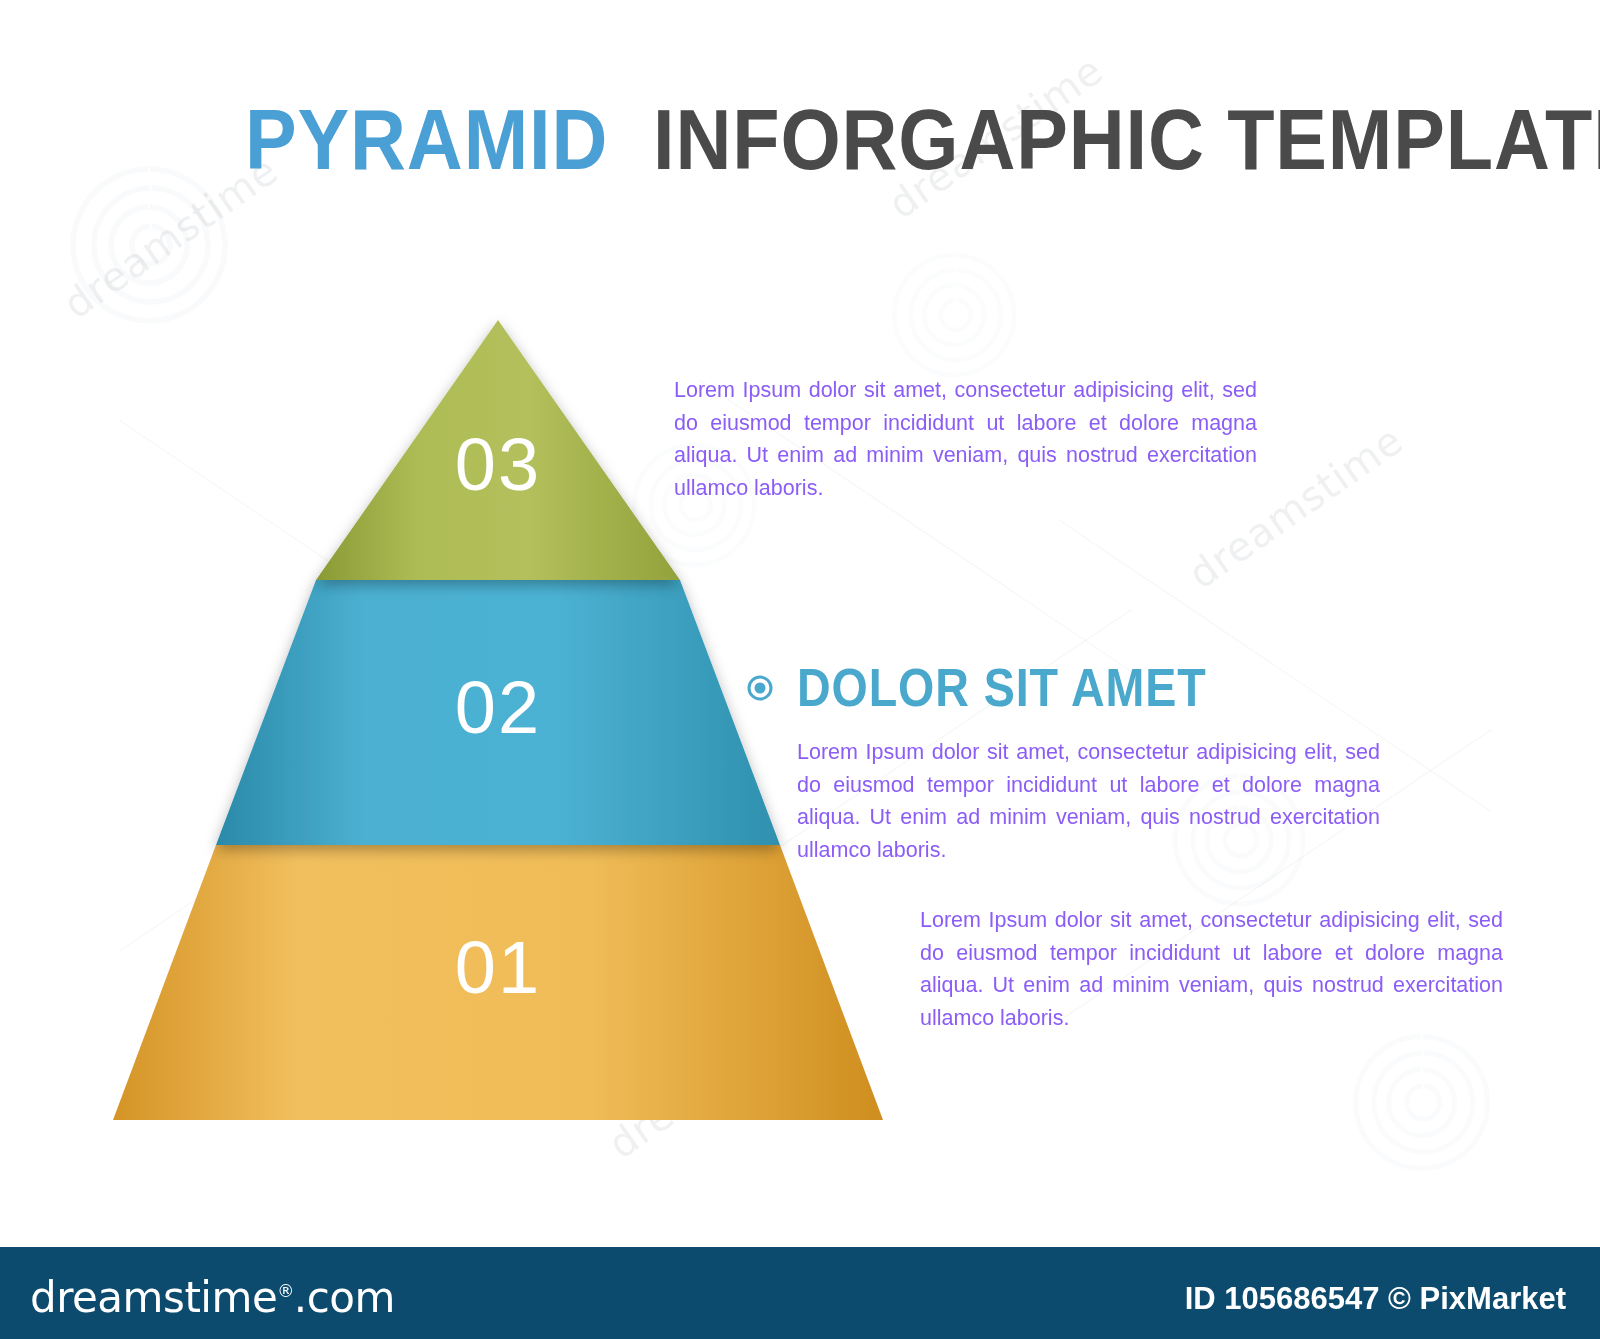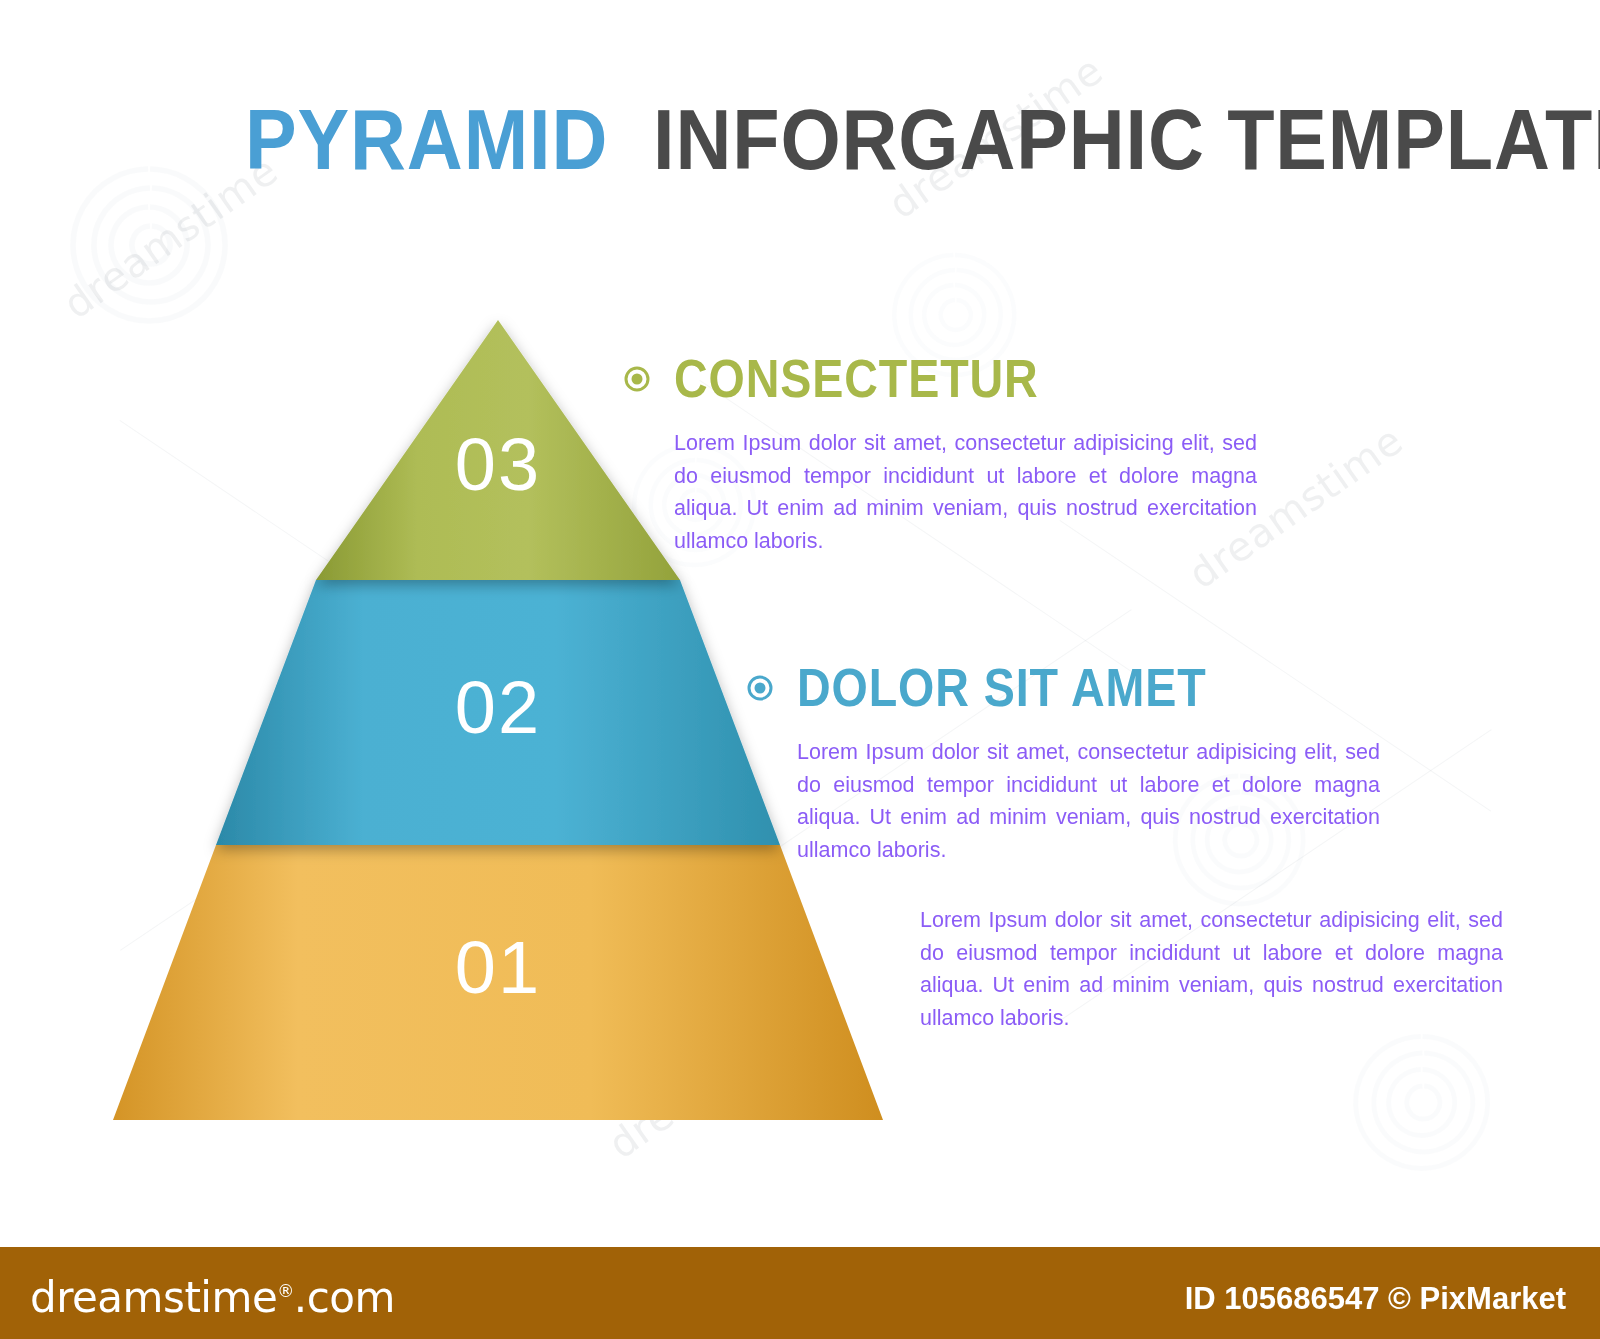--- a/index.html
+++ b/index.html
@@ -132,21 +132,21 @@
   #section-3 .sec-body { margin-left: 52px; width: 583px; }
   #section-3 .sec-title { color: #efb64d; }
 
   
   #footer-bar {
     position: absolute;
     left: 0;
     bottom: 0;
     width: 1600px;
     height: 92px;
-    background: #a16207;
+    background: #0c4a6e;
     z-index: 20;
   }
   #footer-logo {
     position: absolute;
     left: 30px;
     top: 26px;
     font-family: "DejaVu Sans", sans-serif;
     font-size: 42px;
     color: #ffffff;
     letter-spacing: -0.5px;
@@ -254,27 +254,20 @@
 
       <g filter="url(#softShadow)">
         <path d="M 216 275 L 580 275 L 447 275 L 398 192 L 349 275 Z
                  M 216 275 L 398 15 L 580 275 L 447 275 L 398 192 L 349 275 Z" fill="url(#gradGreen)" fill-rule="nonzero"></path>
       </g>
       <text class="tier-number" x="398" y="185">03</text>
     </svg>
   </div>
 
   <div class="section" id="section-1">
-    <div class="sec-head">
-      <svg class="bullet" viewBox="0 0 30 30">
-        <circle cx="15" cy="15" r="11" fill="none" stroke="#a8b84a" stroke-width="3"></circle>
-        <circle cx="15" cy="15" r="5.5" fill="#a8b84a"></circle>
-      </svg>
-      <div class="sec-title">CONSECTETUR</div>
-    </div>
     <div class="sec-body">Lorem Ipsum dolor sit amet, consectetur adipisicing elit, sed do eiusmod tempor incididunt ut labore et dolore magna aliqua. Ut enim ad minim veniam, quis nostrud exercitation ullamco laboris.</div>
   </div>
 
   <div class="section" id="section-2">
     <div class="sec-head">
       <svg class="bullet" viewBox="0 0 30 30">
         <circle cx="15" cy="15" r="11" fill="none" stroke="#4aa8cc" stroke-width="3"></circle>
         <circle cx="15" cy="15" r="5.5" fill="#4aa8cc"></circle>
       </svg>
       <div class="sec-title">DOLOR SIT AMET</div>

